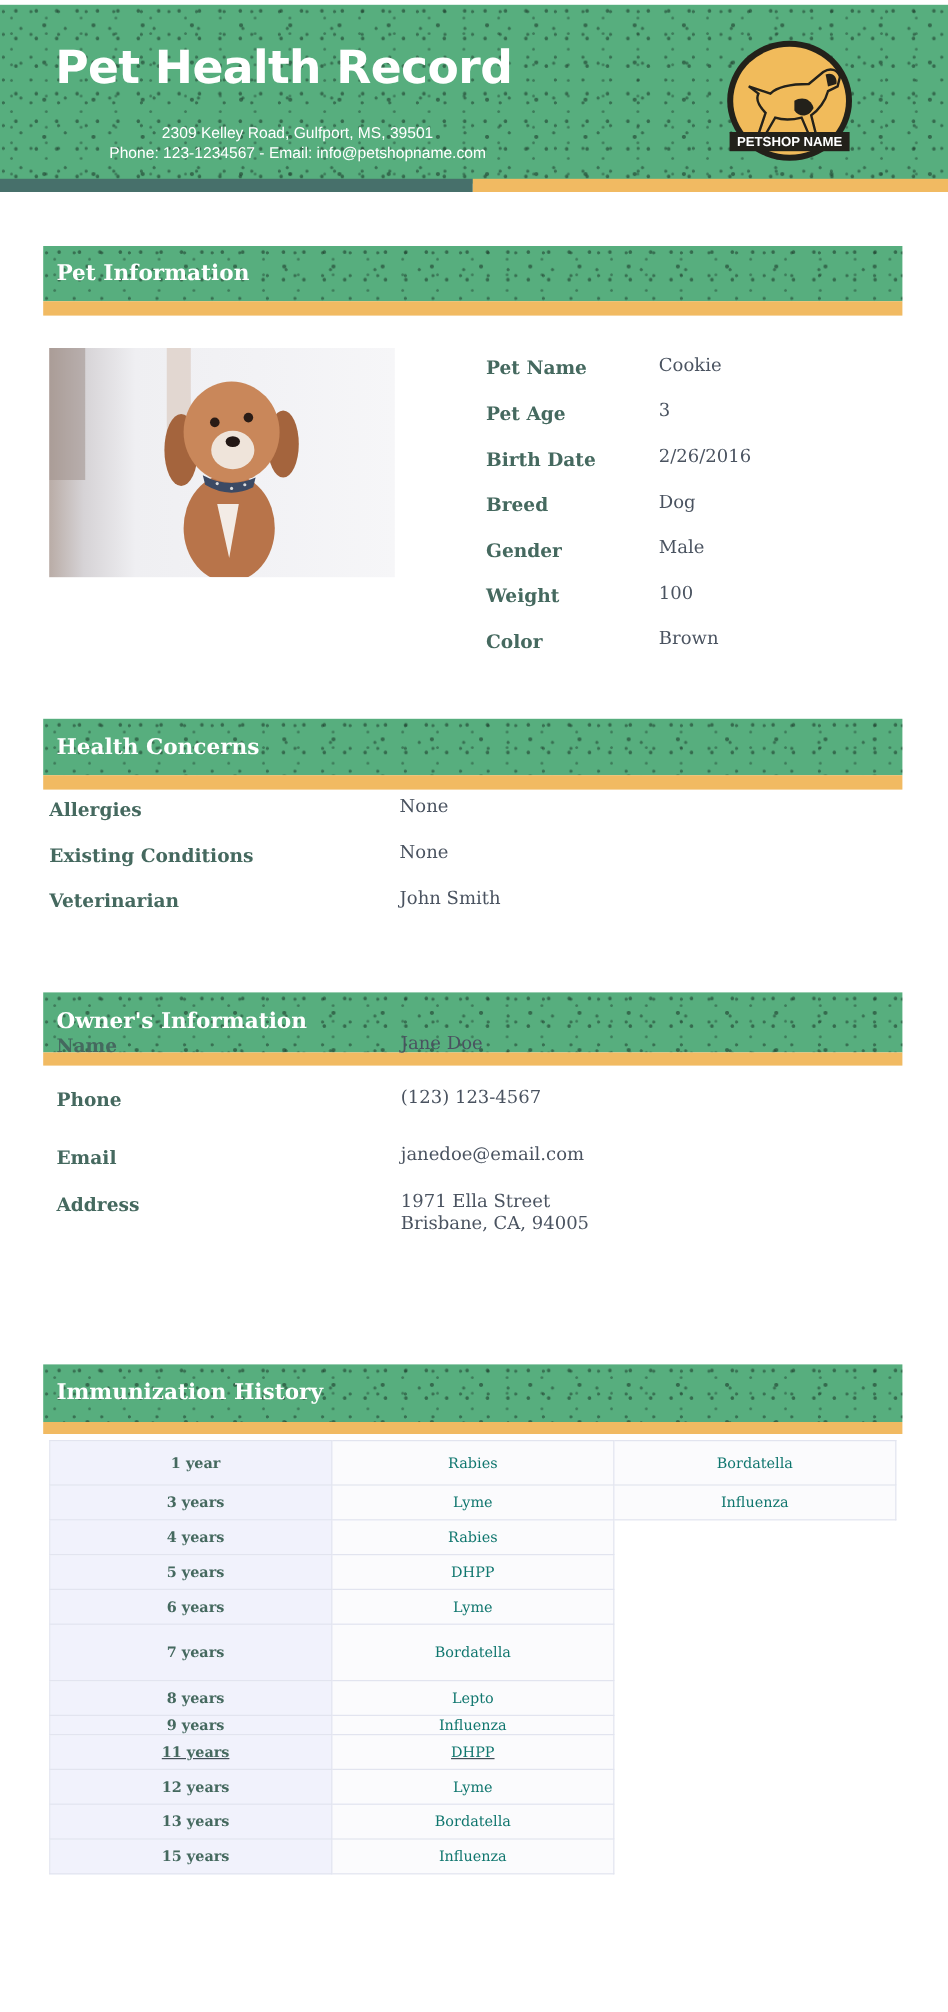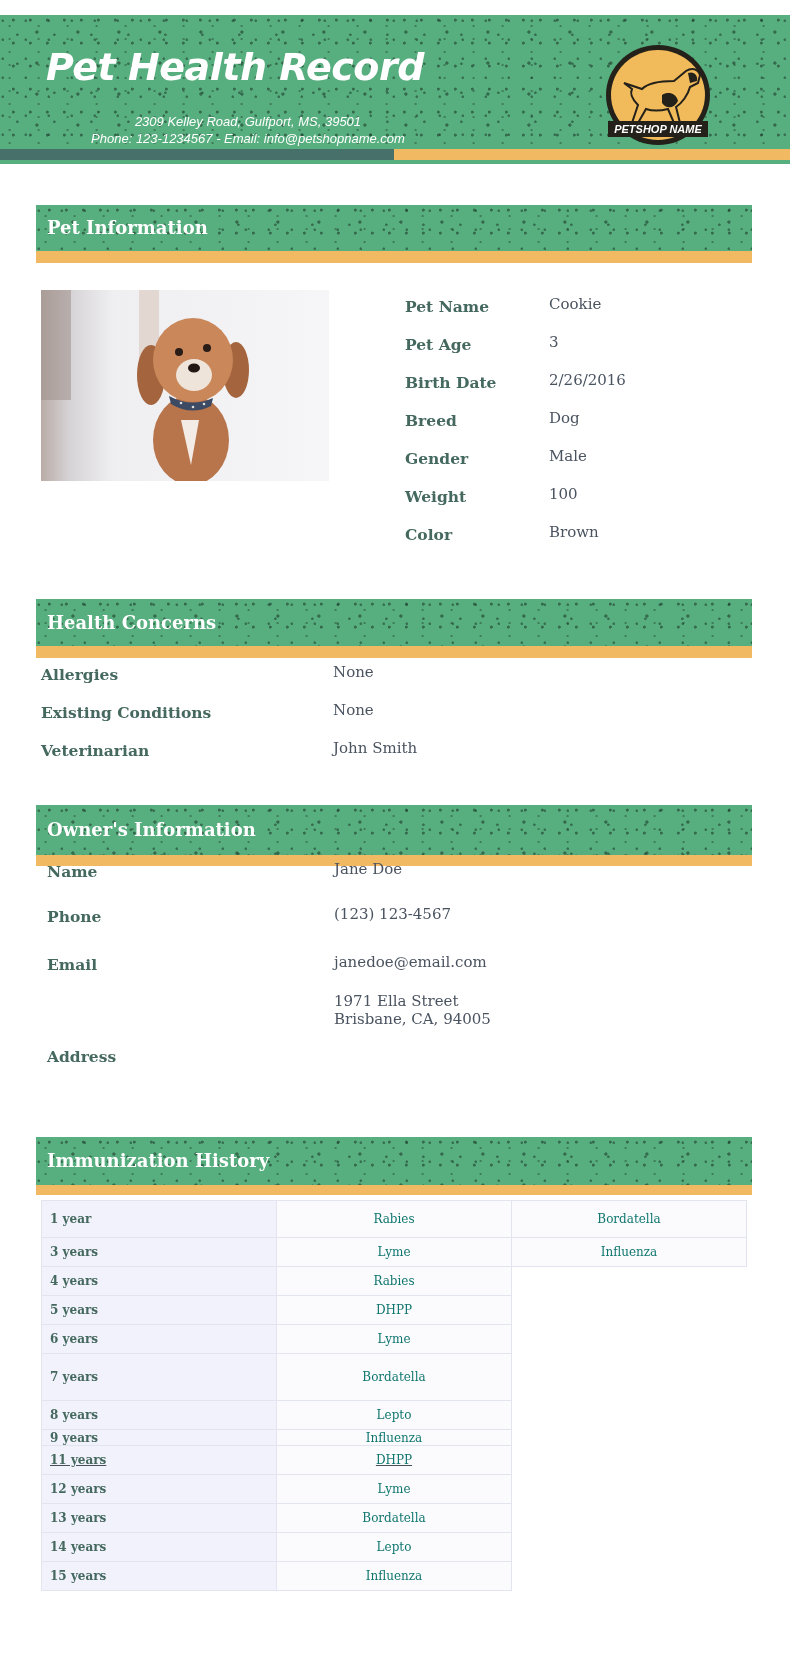--- a/index.html
+++ b/index.html
@@ -11,21 +11,21 @@
     background-image:
       radial-gradient(circle at 12% 30%, rgba(30,60,45,.55) 0 1px, transparent 1.6px),
       radial-gradient(circle at 47% 68%, rgba(30,60,45,.55) 0 1px, transparent 1.6px),
       radial-gradient(circle at 78% 22%, rgba(30,60,45,.6) 0 1.2px, transparent 1.8px),
       radial-gradient(circle at 33% 85%, rgba(30,60,45,.45) 0 .8px, transparent 1.4px),
       radial-gradient(circle at 90% 55%, rgba(30,60,45,.6) 0 1.3px, transparent 2px);
     background-size: 23px 19px, 37px 29px, 17px 23px, 29px 13px, 41px 31px;
   }
 
   
-  .header { position: absolute; left: 0; top: 15px; width: 790px; height: 149px; font-style: italic; }
+  .header { position: absolute; left: 0; top: 4px; width: 790px; height: 149px; }
   .header-title {
     position: absolute; left: 46px; top: 30px;
     font-family: "DejaVu Sans", sans-serif; font-weight: bold;
     font-size: 38px; color: #ffffff; letter-spacing: -0.5px;
   }
   .header-address {
     position: absolute; left: 78px; width: 340px; text-align: center;
     font-family: "Liberation Sans", sans-serif; font-size: 13px; color: #ffffff;
   }
   .header-address.l1 { top: 99px; }
@@ -56,21 +56,21 @@
     position: absolute; left: 41px; top: 290px; width: 288px; height: 191px; overflow: hidden;
     background: linear-gradient(90deg, #b9aca6 0%, #d6d3d6 10%, #efeff2 25%, #f2f2f5 60%, #f6f6f8 100%);
   }
 
   
   .imm-table { position: absolute; left: 41px; top: 1200px; border-collapse: collapse; }
   .imm-table td {
     border: 1px solid #e2e4ef; font-family: "DejaVu Serif", serif; font-size: 12px;
     color: #0f766e; padding: 0; vertical-align: middle;
   }
-  .imm-table td.age { width: 235px; background: #f1f2fc; font-weight: bold; color: #45695f; padding-left: 8px; font-size: 12px; }
+  .imm-table td.age { width: 235px; background: #f1f2fc; font-weight: bold; color: #45695f; padding-left: 8px; font-size: 12px; text-align: center; }
   .imm-table td.vac { width: 235px; background: #fbfbfd; text-align: center; }
   .imm-table td.empty { border: none; background: transparent; }
 </style>
 </head>
 <body>
 
 <div class="header speckle">
   <div class="header-title">Pet Health Record</div>
   <div class="header-address l1">2309 Kelley Road, Gulfport, MS, 39501</div>
   <div class="header-address l2">Phone: 123-1234567 - Email: info@petshopname.com</div>
@@ -139,33 +139,33 @@
   <div class="banner-title" style="top:13px;">Health Concerns</div>
 </div>
 
 <div class="kv-label" style="left:41px;top:665px;">Allergies</div>
 <div class="kv-value" style="left:333px;top:663px;">None</div>
 <div class="kv-label" style="left:41px;top:703px;">Existing Conditions</div>
 <div class="kv-value" style="left:333px;top:701px;">None</div>
 <div class="kv-label" style="left:41px;top:741px;">Veterinarian</div>
 <div class="kv-value" style="left:333px;top:739px;">John Smith</div>
 
-<div class="banner" style="top:805px;height:54px;padding-left:20px;">
+<div class="banner" style="top:827px;height:54px;padding-left:20px;">
   <div class="green speckle" style="height:50px;"></div>
   <div class="orange" style="top:50px;height:11px;"></div>
   <div class="banner-title" style="top:14px;">Owner's Information</div>
 </div>
 
 <div class="kv-label" style="left:47px;top:862px;">Name</div>
 <div class="kv-value" style="left:334px;top:860px;">Jane Doe</div>
 <div class="kv-label" style="left:47px;top:907px;">Phone</div>
 <div class="kv-value" style="left:334px;top:905px;">(123) 123-4567</div>
 <div class="kv-label" style="left:47px;top:955px;">Email</div>
 <div class="kv-value" style="left:334px;top:953px;">janedoe@email.com</div>
-<div class="kv-label" style="left:47px;top:1047px;text-align:center;">Address</div>
+<div class="kv-label" style="left:47px;top:994px;text-align:center;">Address</div>
 <div class="kv-value" style="left:334px;top:992px;">1971 Ella Street</div>
 <div class="kv-value" style="left:334px;top:1010px;">Brisbane, CA, 94005</div>
 
 <div class="banner" style="top:1137px;height:70px;">
   <div class="green speckle" style="height:48px;"></div>
   <div class="orange" style="top:48px;height:10px;"></div>
   <div class="banner-title" style="top:13px;">Immunization History</div>
 </div>
 
 <table class="imm-table">
@@ -219,23 +219,18 @@
     <td class="age">12 years</td>
     <td class="vac">Lyme</td>
     <td class="empty"></td>
   </tr>
   <tr style="height:29px;">
     <td class="age">13 years</td>
     <td class="vac">Bordatella</td>
     <td class="empty"></td>
   </tr>
   <tr style="height:29px;">
-    <td class="age">14 years</td>
-    <td class="vac">Lepto</td>
-    <td class="empty"></td>
-  </tr>
-  <tr style="height:29px;">
     <td class="age">15 years</td>
     <td class="vac">Influenza</td>
     <td class="empty"></td>
   </tr>
 </tbody>
   </table>
 
 </body></html>

